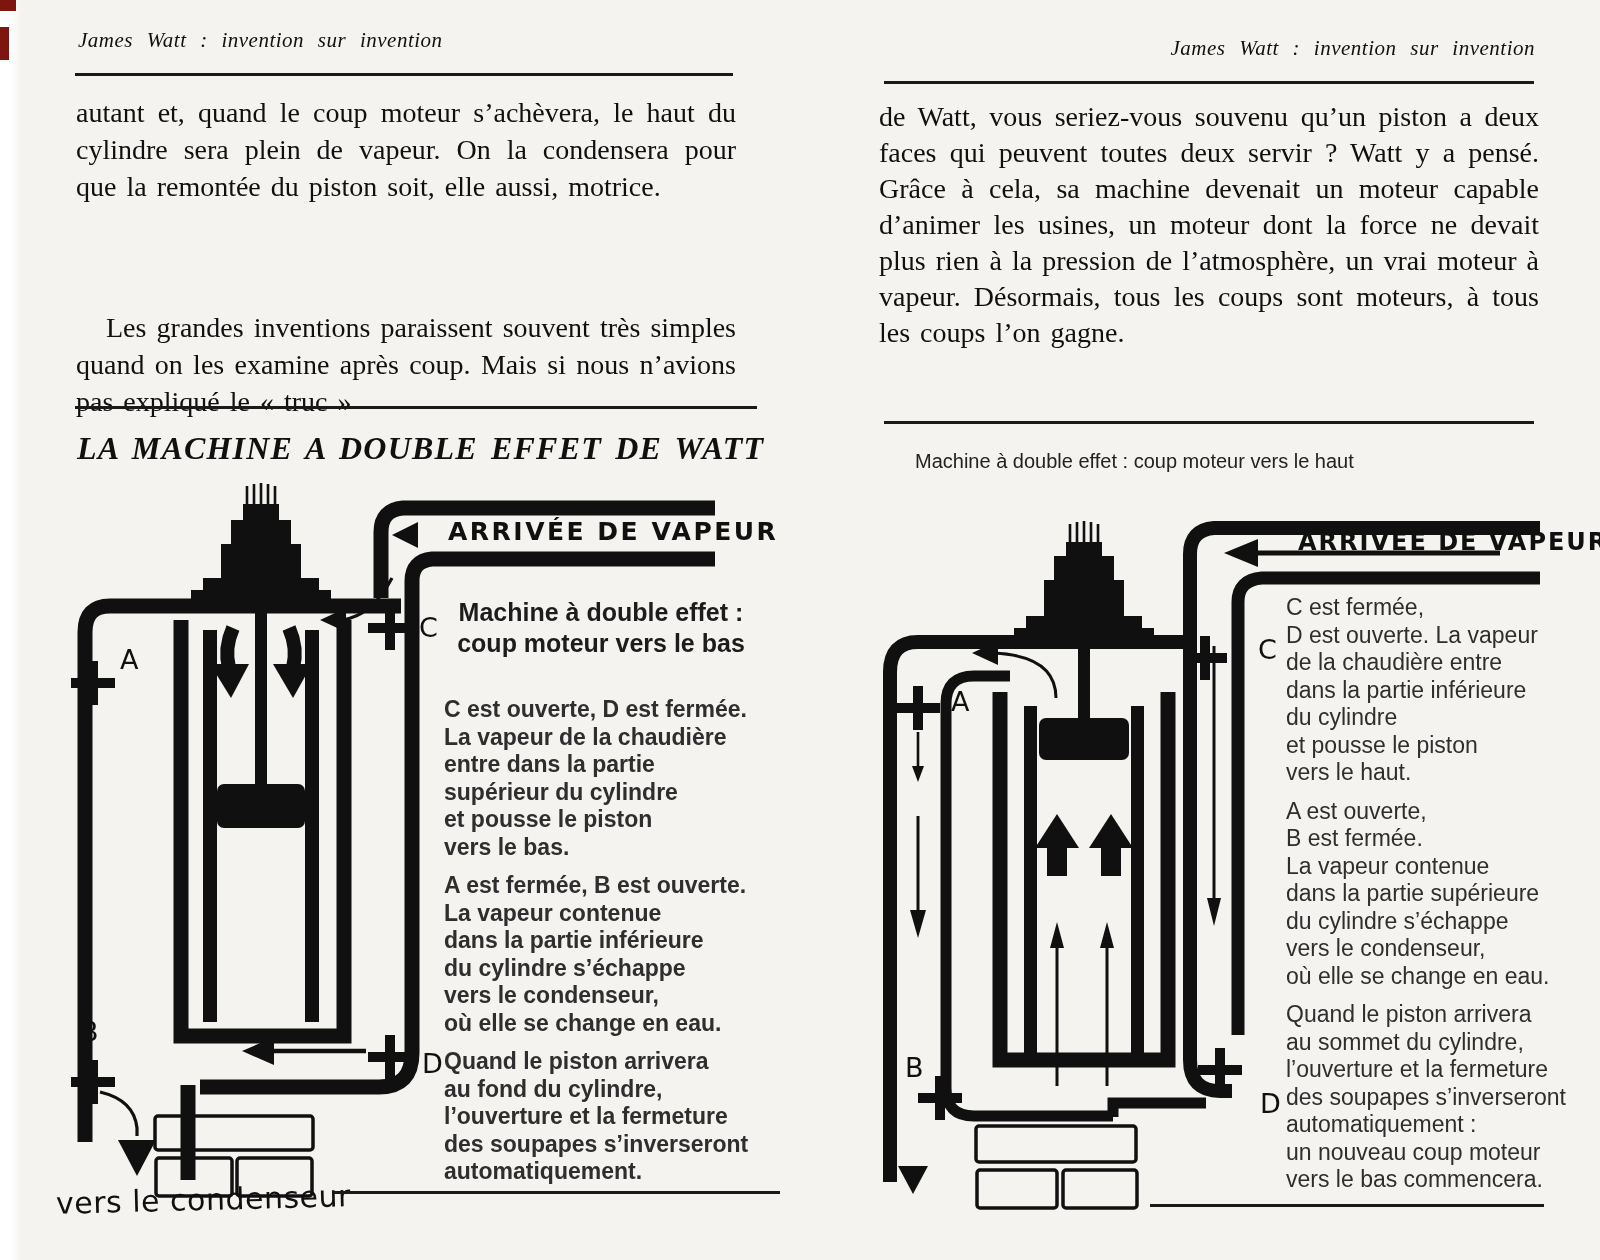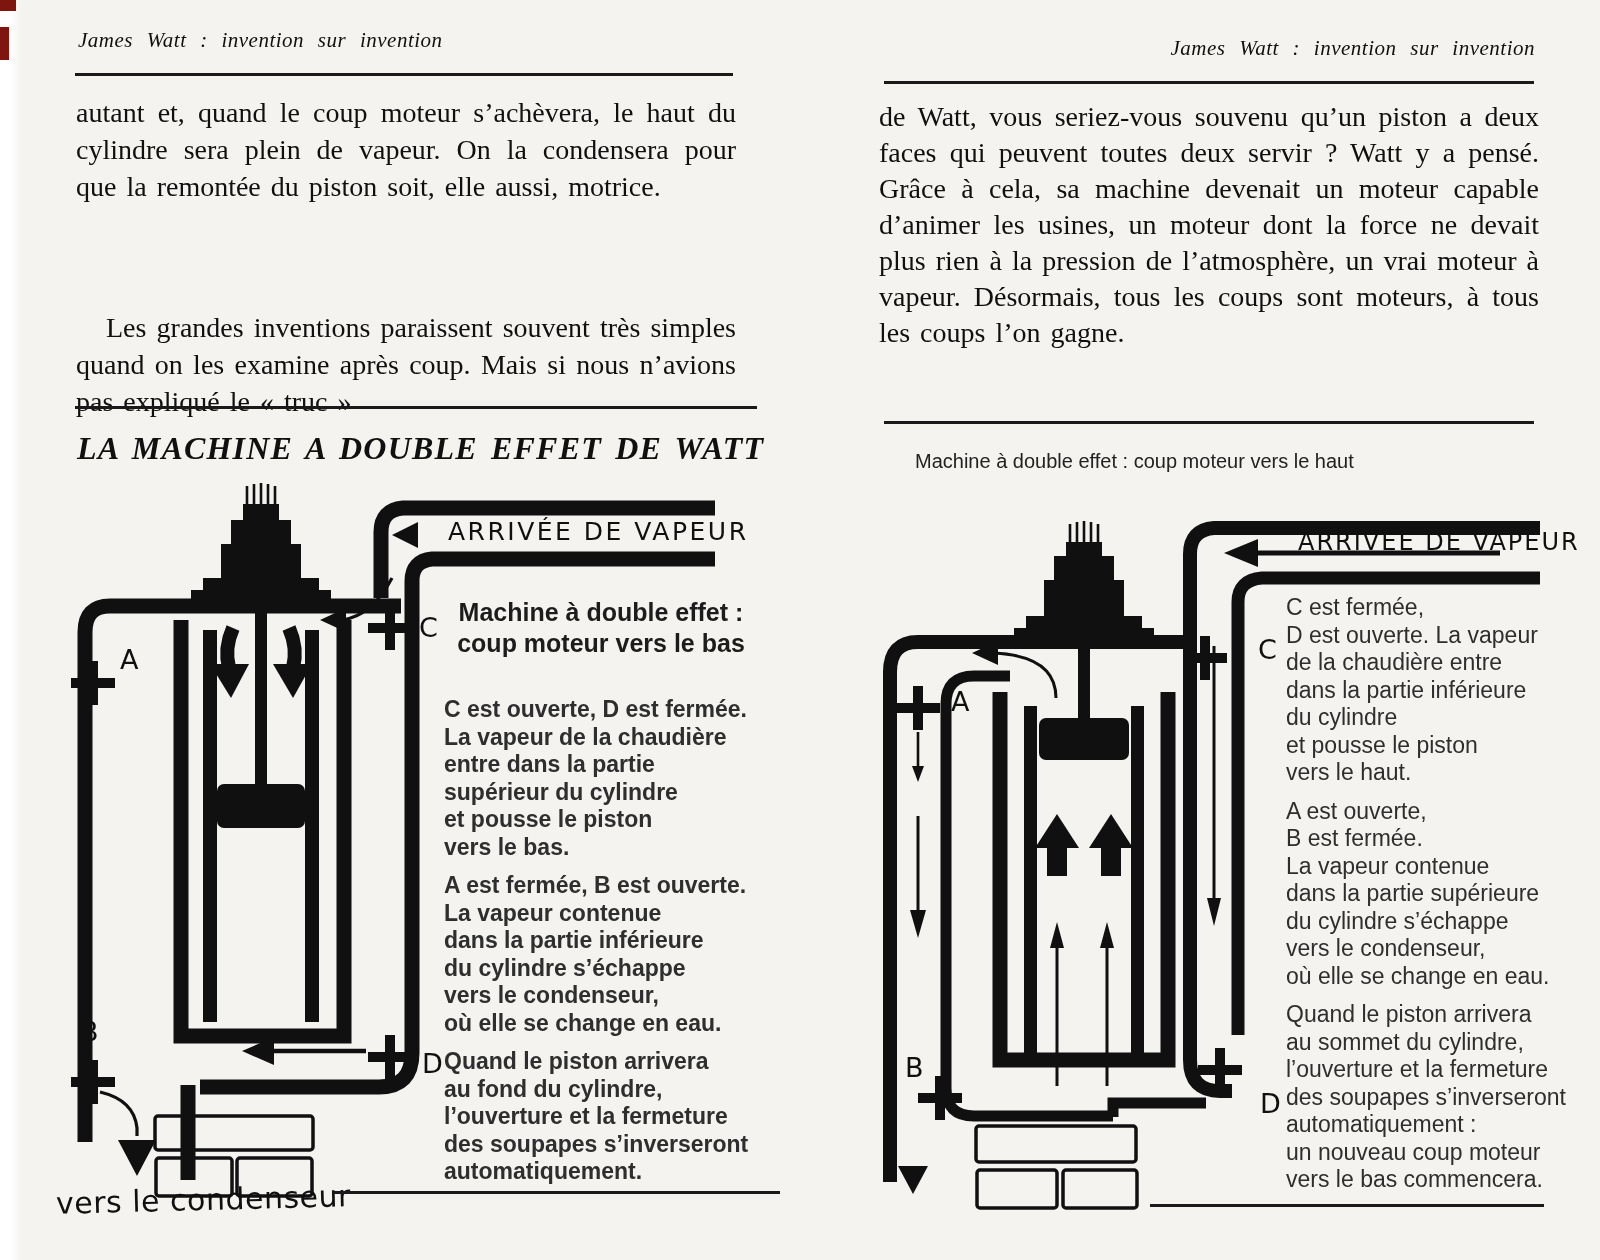--- a/index.html
+++ b/index.html
@@ -12,21 +12,21 @@
   .sans{font-family:"Liberation Sans","DejaVu Sans",sans-serif;color:#2e2e2e;}
   .hand{font-family:"DejaVu Sans",sans-serif;color:#101010;}
   .rule{background:#1a1a1a;height:3px;}
   .header{font-style:italic;font-size:21px;letter-spacing:0.5px;word-spacing:8px;white-space:nowrap;}
   .bodytext{font-size:28px;line-height:37px;text-align:justify;text-justify:inter-word;word-spacing:3px;}
   .section-title{font-style:italic;font-weight:bold;font-size:32px;letter-spacing:1.2px;word-spacing:4px;white-space:nowrap;}
   .fig-caption-bold{font-weight:bold;font-size:25px;line-height:31px;color:#1c1c1c;white-space:pre-line;text-align:center;}
   .fig-steps{font-size:23px;line-height:27.5px;}
   .fig-steps p{margin:0 0 11px 0;white-space:pre-line;}
   .valve-label{font-size:27px;font-weight:500;}
-  .steam-label{font-size:25px;letter-spacing:2.5px;font-weight:400;white-space:nowrap;}
+  .steam-label{font-size:25px;letter-spacing:2.5px;font-weight:700;white-space:nowrap;}
   .condenser-label{font-size:30px;letter-spacing:0.5px;transform:rotate(-1.5deg);white-space:nowrap;}
   .redmark{position:absolute;background:#7e150f;}
   svg.fig{position:absolute;}
 </style>
 </head>
 <body>
 
 <div class="stage">
 
   <div class="redmark" style="left:0;top:0;width:16px;height:11px;"></div>

